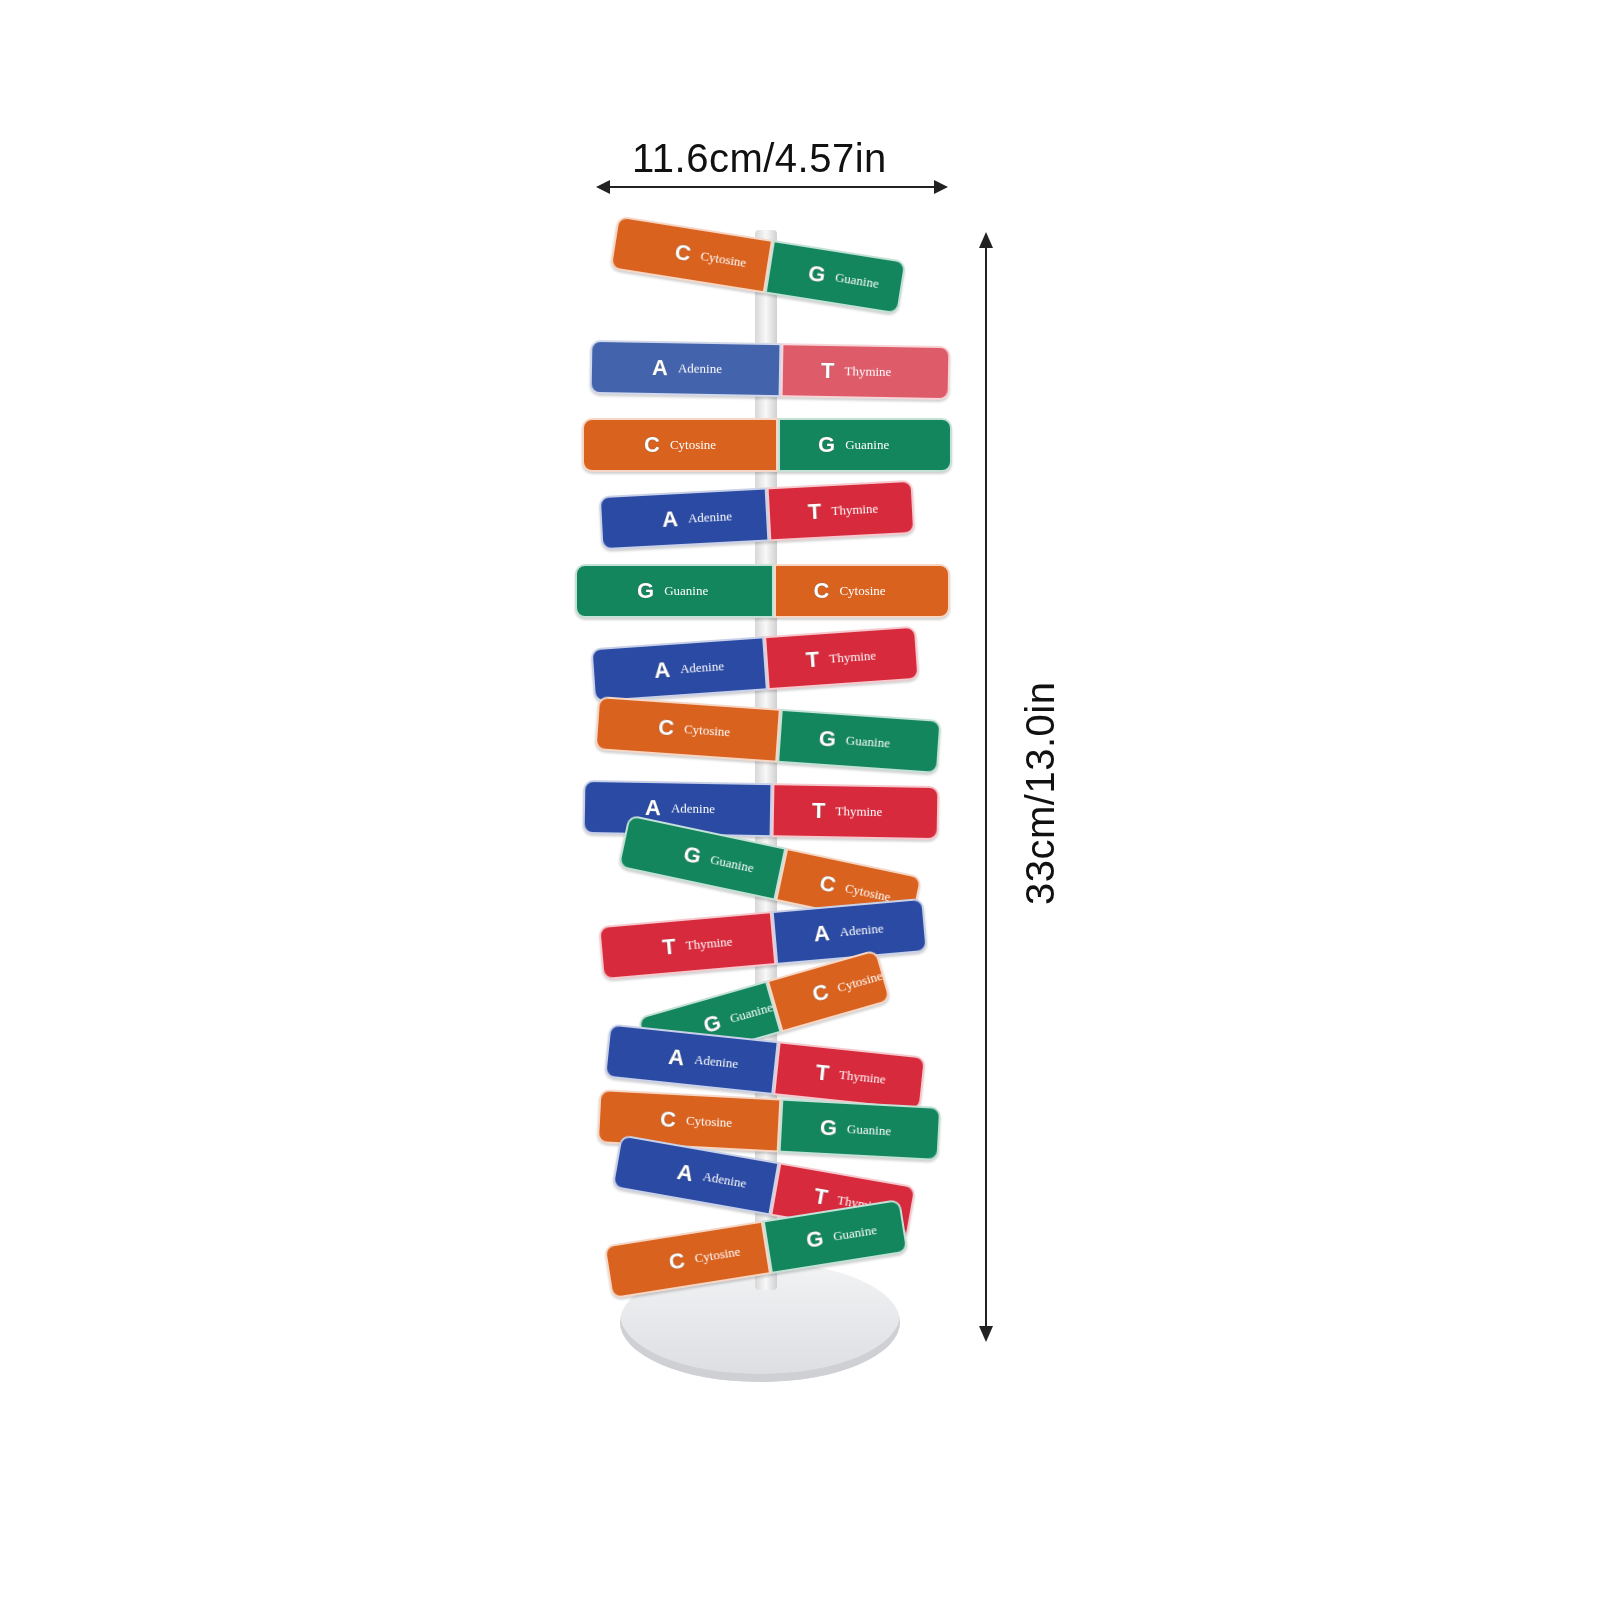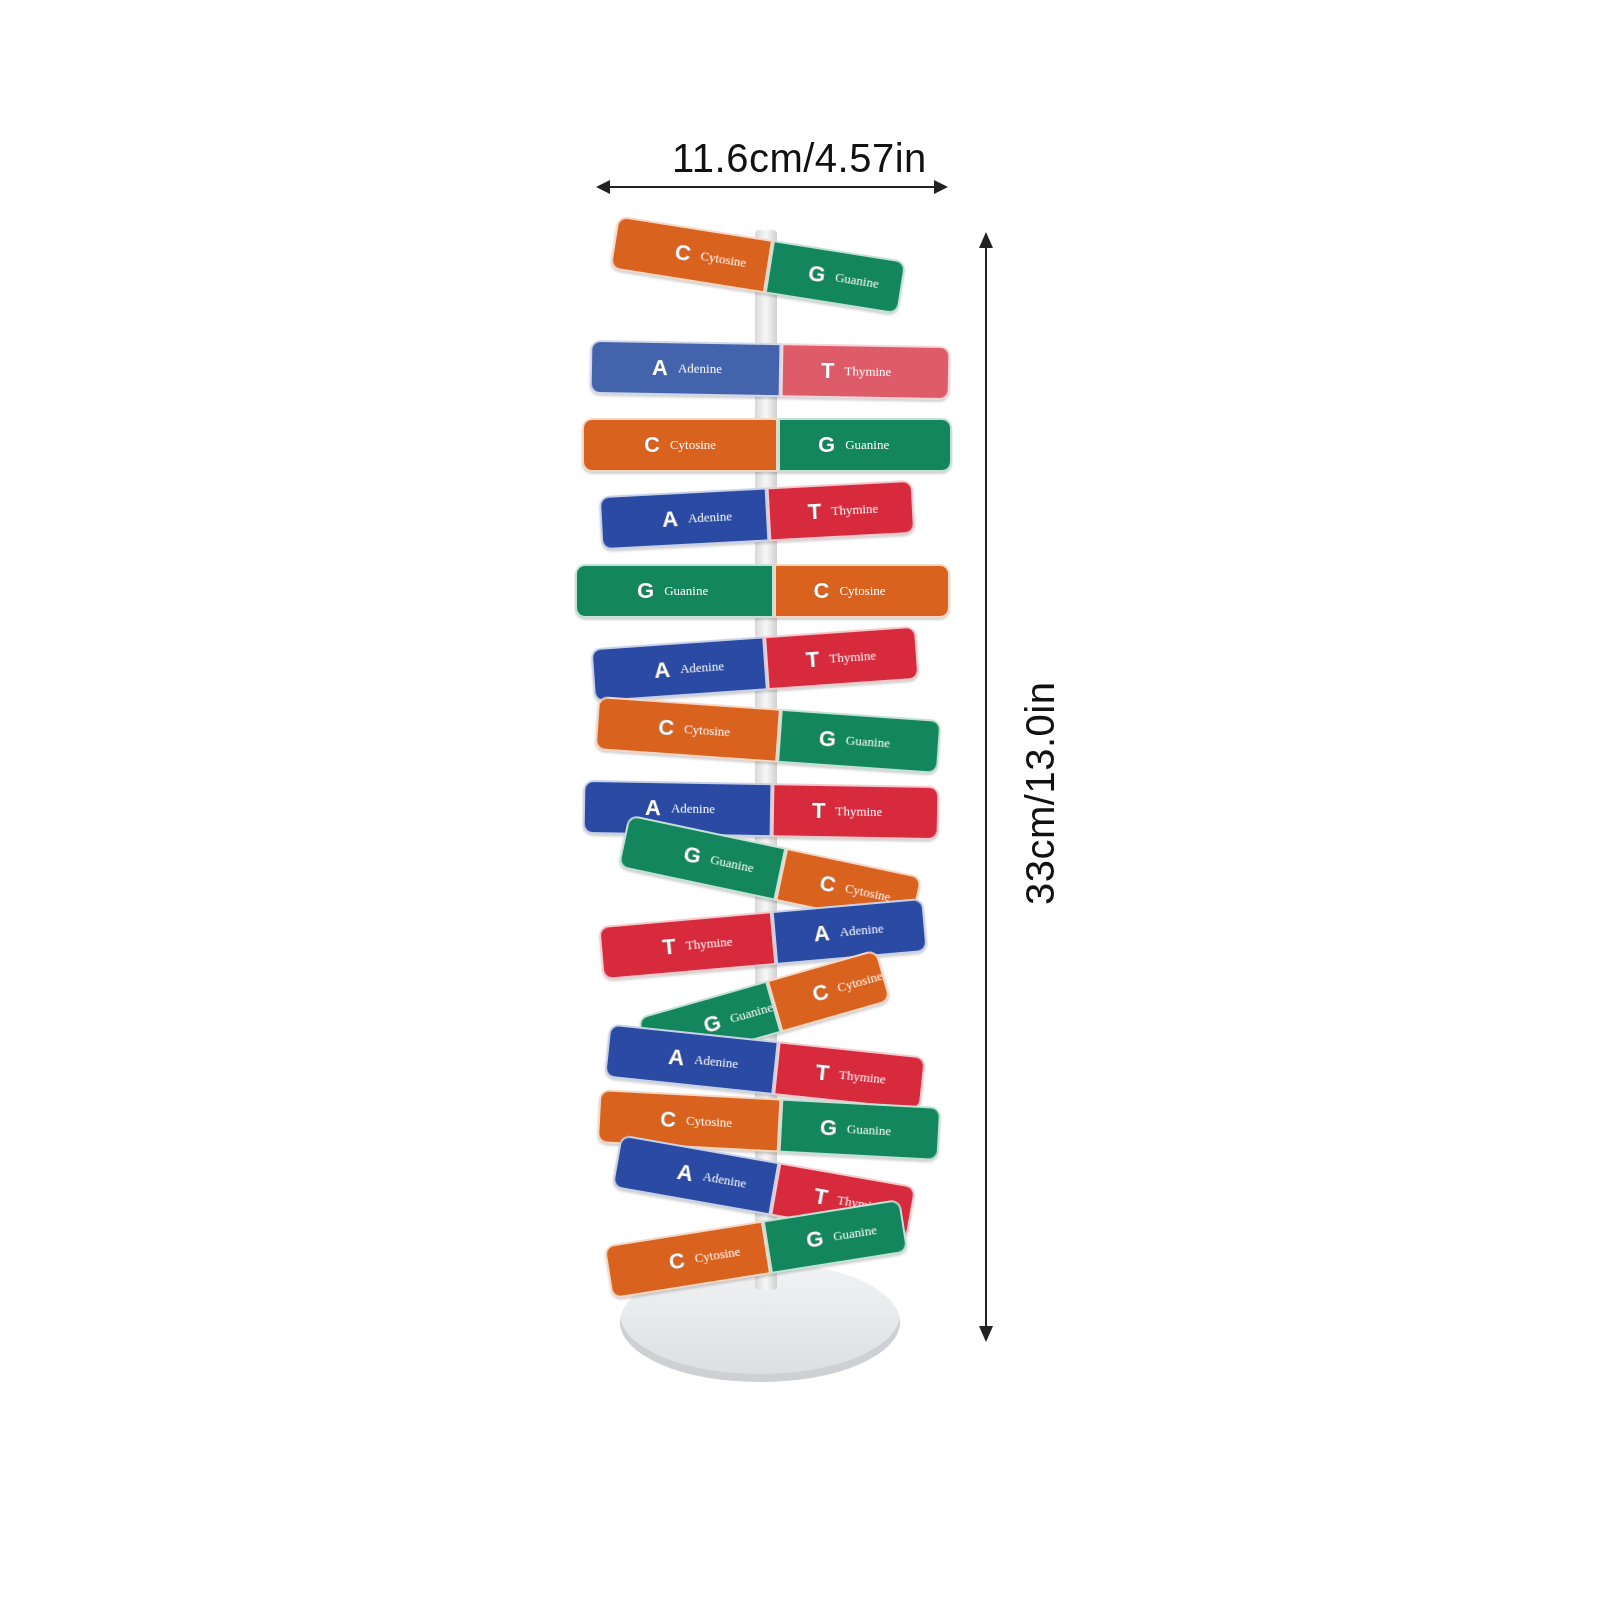--- a/index.html
+++ b/index.html
@@ -1,18 +1,18 @@
 <!DOCTYPE html>
 <html><head>
   <meta charset="utf-8">
   <style>
     html, body { margin:0; padding:0; background:#ffffff; }
     body { width:1601px; height:1601px; position:relative; overflow:hidden; font-family:"Liberation Sans", sans-serif; }
     .dim-label { position:absolute; color:#111; font-family:"Liberation Sans", sans-serif; font-size:40px; letter-spacing:0.5px; white-space:nowrap; }
-    .dim-h-label { left:632px; top:136px;margin-left:40px; }
+    .dim-h-label { left:632px; top:136px; }
     .dim-v-label { left:1018px; top:905px; transform-origin:0 0; transform:rotate(-90deg); }
     .arrow-h { position:absolute; left:598px; top:186px; width:348px; height:2px; background:#222; }
     .arrow-h::before, .arrow-h::after { content:""; position:absolute; top:-6px; border-top:7px solid transparent; border-bottom:7px solid transparent; }
     .arrow-h::before { left:-2px; border-right:14px solid #222; }
     .arrow-h::after { right:-2px; border-left:14px solid #222; }
     .arrow-v { position:absolute; left:985px; top:234px; width:2px; height:1106px; background:#222; }
     .arrow-v::before, .arrow-v::after { content:""; position:absolute; left:-6px; border-left:7px solid transparent; border-right:7px solid transparent; }
     .arrow-v::before { top:-2px; border-bottom:16px solid #222; }
     .arrow-v::after { bottom:-2px; border-top:16px solid #222; }
 

